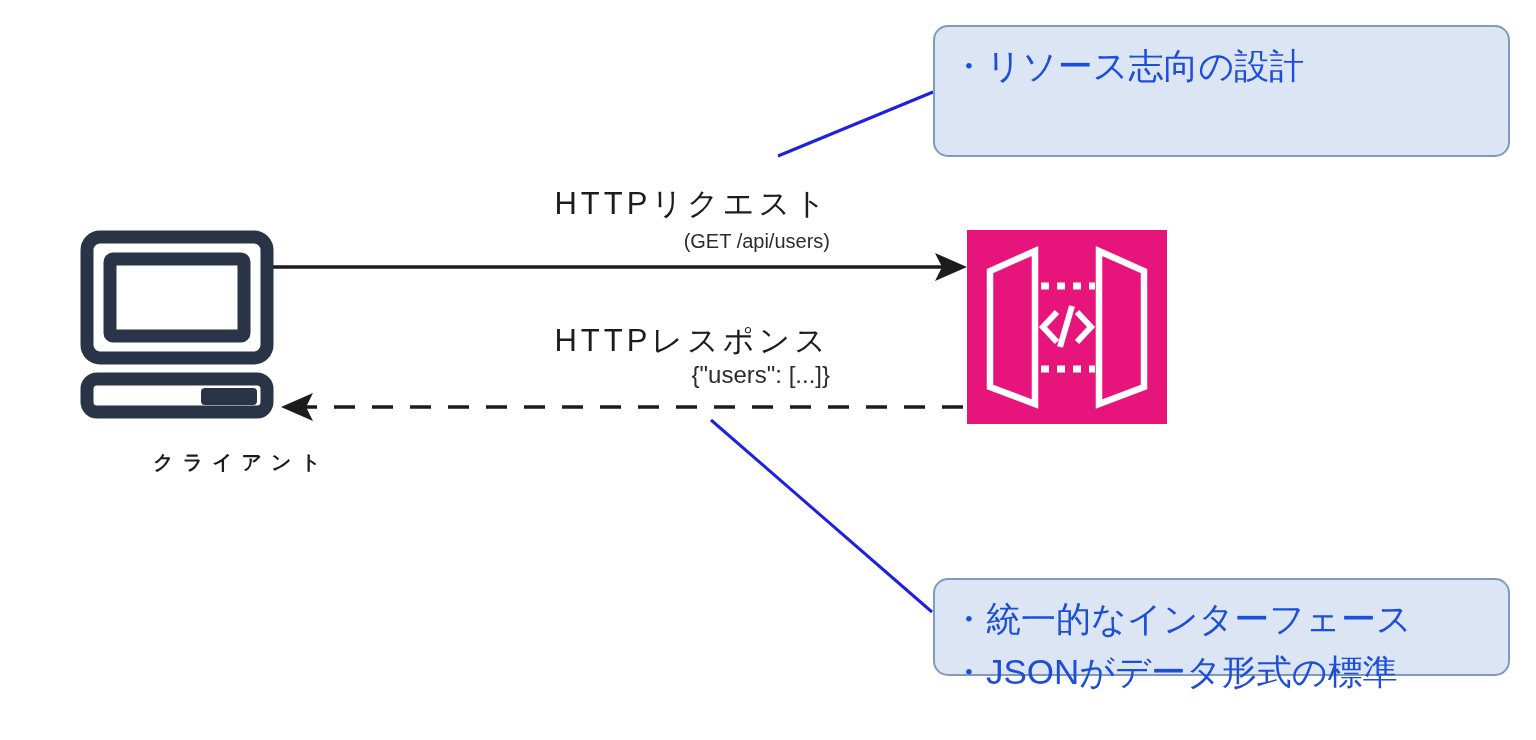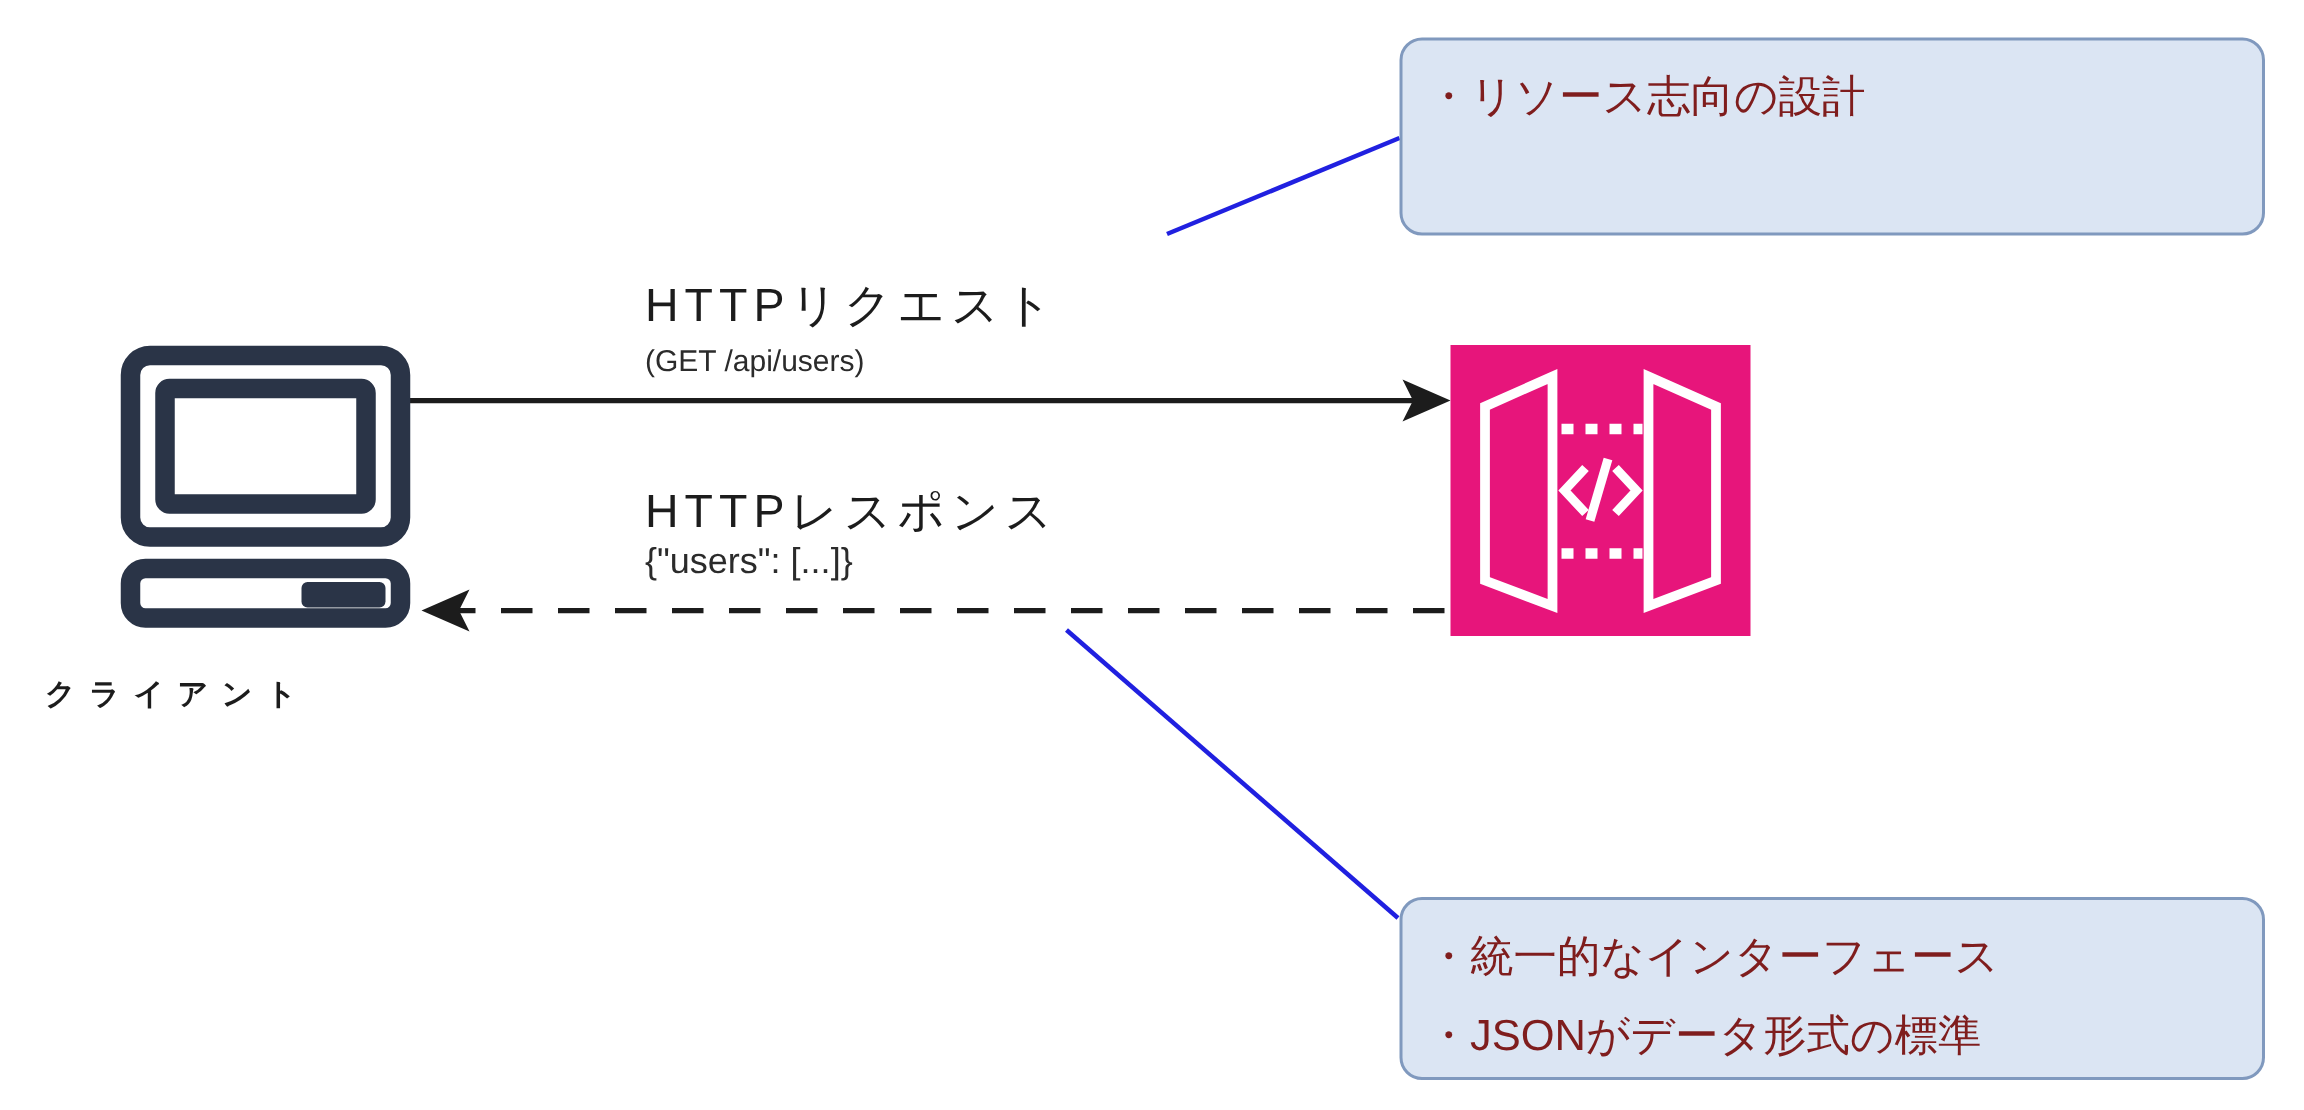--- a/index.html
+++ b/index.html
@@ -8,34 +8,34 @@
     --gateway-pink:#e7157b;
     --callout-fill:#dbe5f3;
     --callout-border:#8099be;
     --connector-blue:#2020e0;
   }
   html,body{margin:0;padding:0;background:#ffffff;}
   body{font-family:"Liberation Sans","DejaVu Sans",sans-serif;color:var(--ink);}
   .stage{position:relative;width:1536px;height:740px;background:#ffffff;overflow:hidden;}
   .layer{position:absolute;left:0;top:0;width:1536px;height:740px;}
 
-  .label{position:absolute;text-align:left;color:var(--ink);}
+  .label{position:absolute;text-align:right;color:var(--ink);}
   .req-title{left:430px;top:183px;width:400px;font-size:31px;letter-spacing:4px;}
   .req-sub{left:430px;top:230px;width:400px;font-size:20px;color:#2b2b2b;}
   .res-title{left:430px;top:320px;width:400px;font-size:31px;letter-spacing:4px;}
   .res-sub{left:430px;top:361px;width:400px;font-size:24px;color:#2b2b2b;}
   .client-label{left:30px;top:449px;width:300px;font-size:20px;letter-spacing:9px;font-weight:bold;}
   .gateway-label{left:917px;top:444px;width:300px;font-size:30px;letter-spacing:1px;}
 
   .callout{position:absolute;left:933px;width:577px;box-sizing:border-box;
     background:var(--callout-fill);border:2px solid var(--callout-border);
     border-radius:15px;padding:12px 16px;}
   .callout-top{top:25px;height:132px;}
-  .callout-bottom{top:578px;height:122px;margin-top:20px;}
-  .callout .line{font-size:29px;line-height:53px;white-space:nowrap;color:#7f1d1d;}
+  .callout-bottom{top:578px;height:98px;}
+  .callout .line{font-size:35px;line-height:53px;white-space:nowrap;color:#1d4ed8;}
 
   svg{display:block;}
   .blackline{stroke:var(--ink);fill:none;}
   .blackfill{fill:var(--ink);stroke:none;}
   .blueline{stroke:var(--connector-blue);stroke-width:3;fill:none;}
   .client-stroke{stroke:var(--client-dark);fill:#ffffff;}
   .client-fill{fill:var(--client-dark);stroke:none;}
   .gw-bg{fill:var(--gateway-pink);stroke:none;}
   .gw-stroke{stroke:#ffffff;fill:none;}
 </style>

